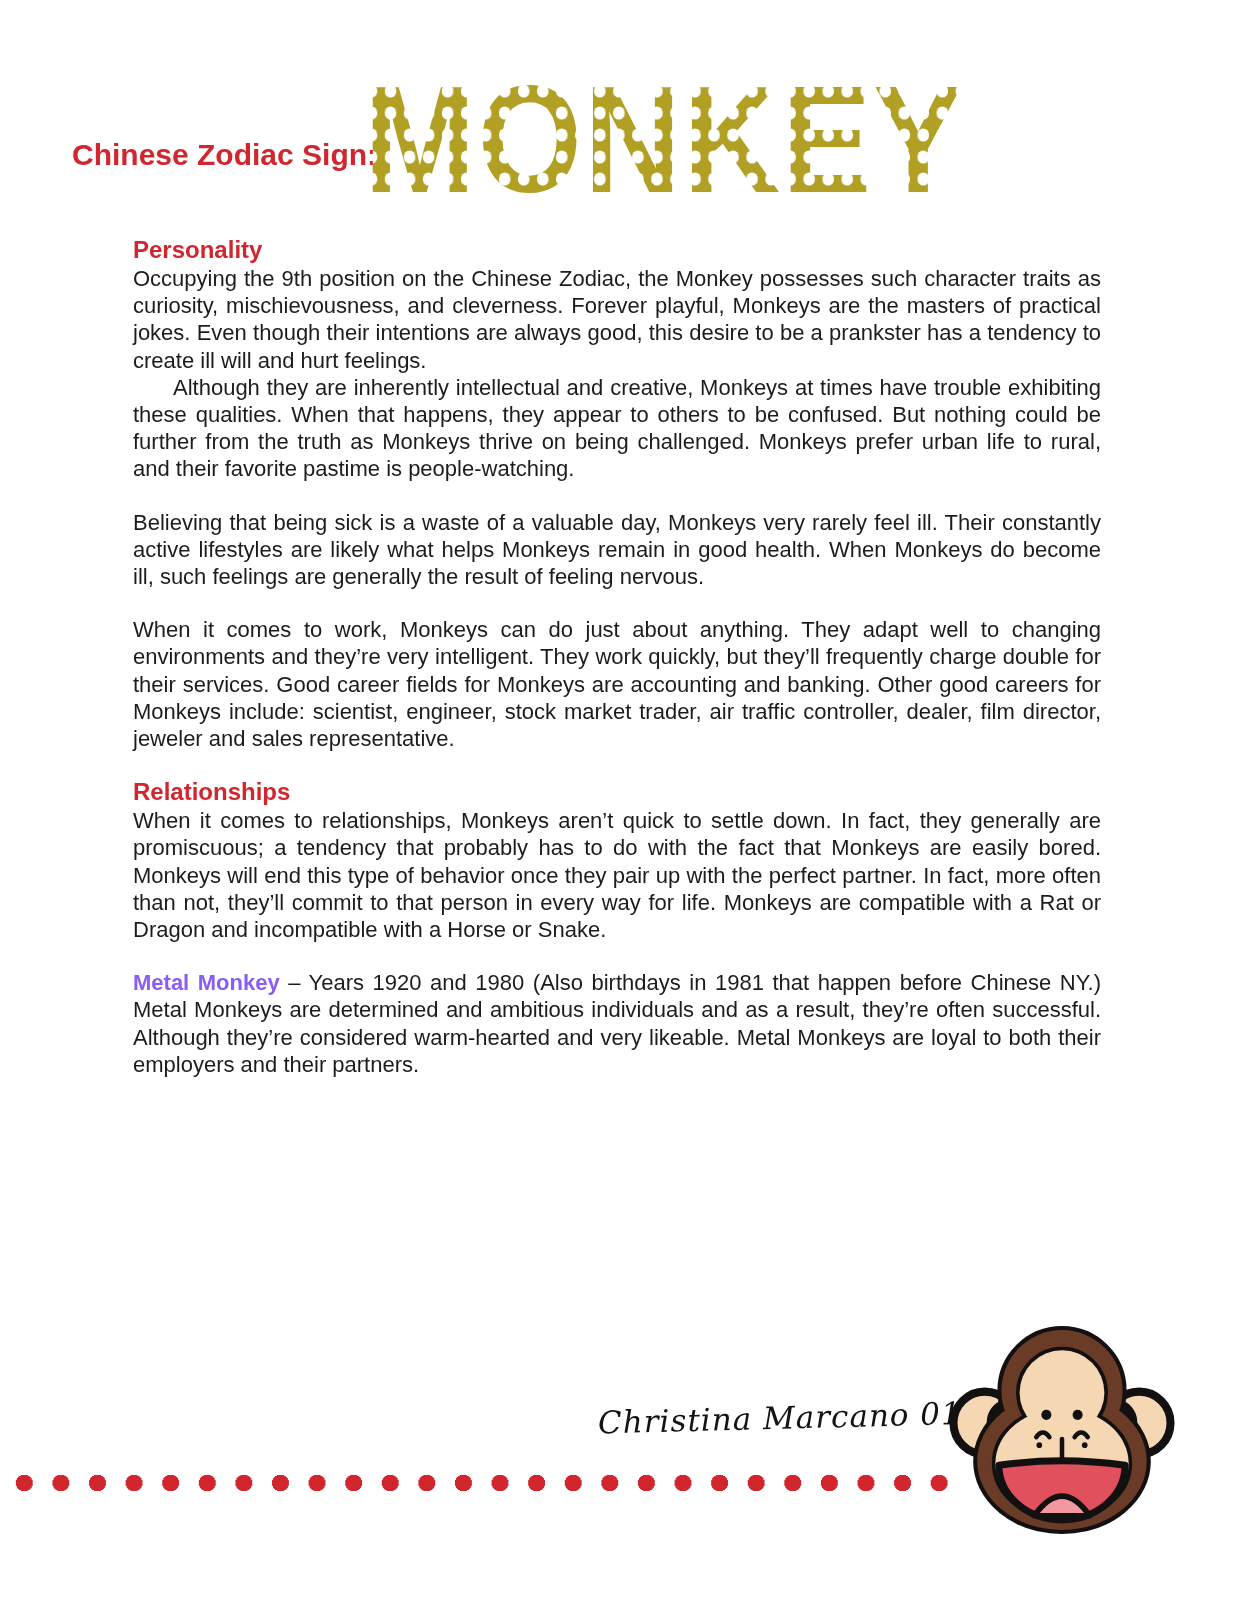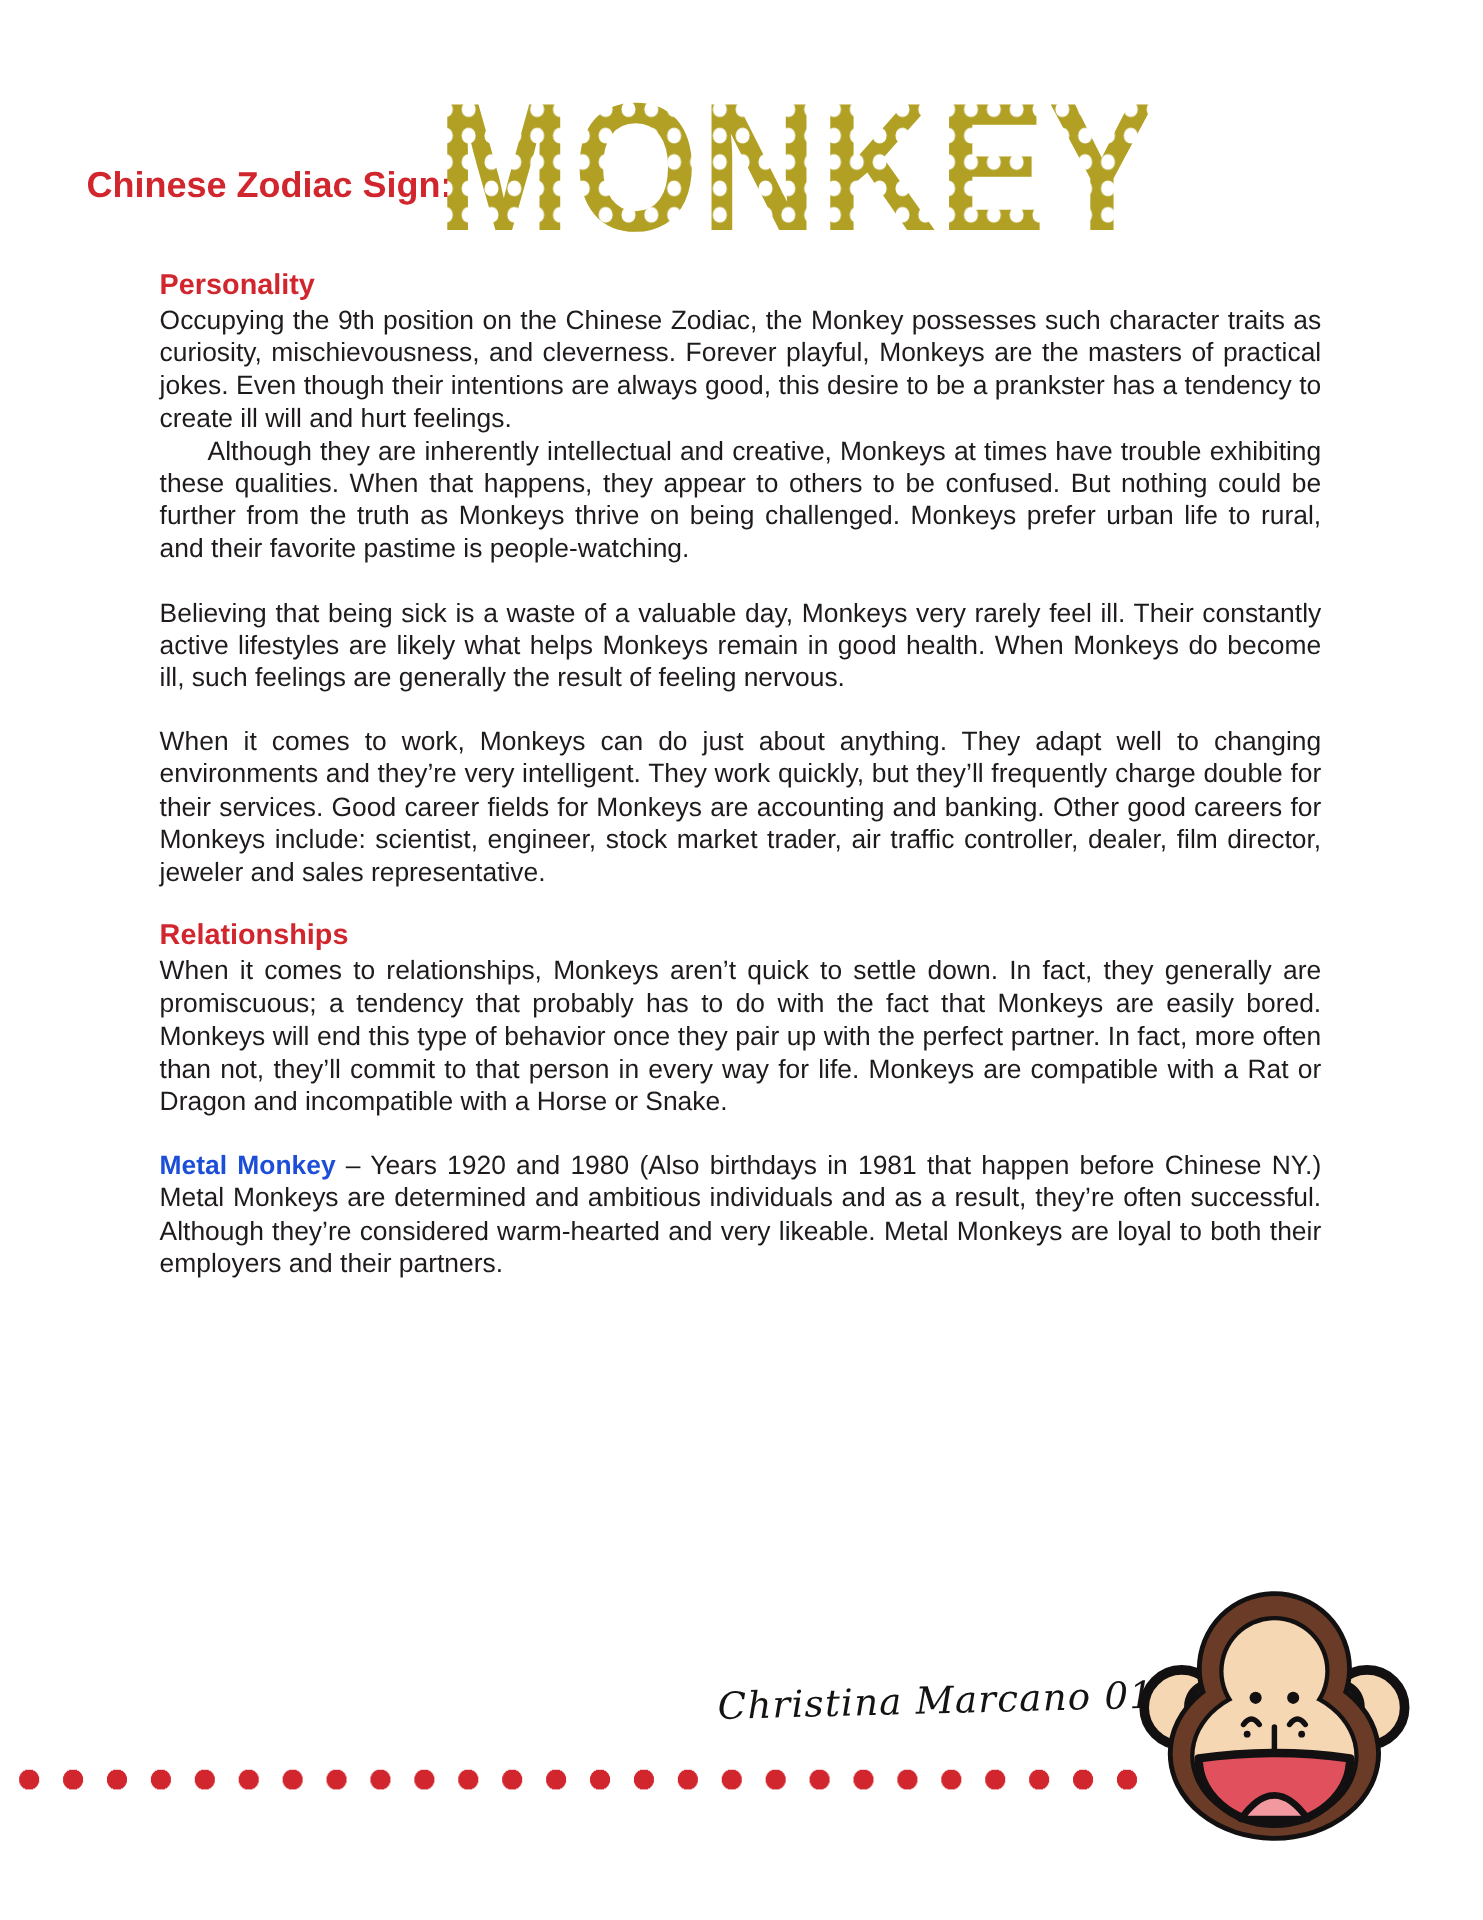--- a/index.html
+++ b/index.html
@@ -33,37 +33,37 @@
     height: 122px;
   }
 
   
   .content {
     position: absolute;
     left: 133px;
     top: 224px;
     width: 968px;
   }
-  .section { margin: 0 0 26px 0; }
+  .section { margin: 12px 0 26px 0; }
   .section h2 {
     margin: 0 0 2px 0;
     font-size: 24px;
     line-height: 27px;
     font-weight: bold;
     color: #d2262e;
   }
   .body-text {
     margin: 0;
     font-size: 22px;
     line-height: 27.2px;
     text-align: justify;
     color: #1f1b1b;
   }
   .body-text.indent { text-indent: 40px; }
-  .h-inline { color: #1d4ed8; font-weight: bold; }
+  .h-inline { color: #8b5cf6; font-weight: bold; }
   .note-italic { }
 
   
   .signature {
     position: absolute;
     left: 598px;
     top: 1400px;
     width: 345px;
     font-family: "DejaVu Serif", serif;
     font-style: italic;

